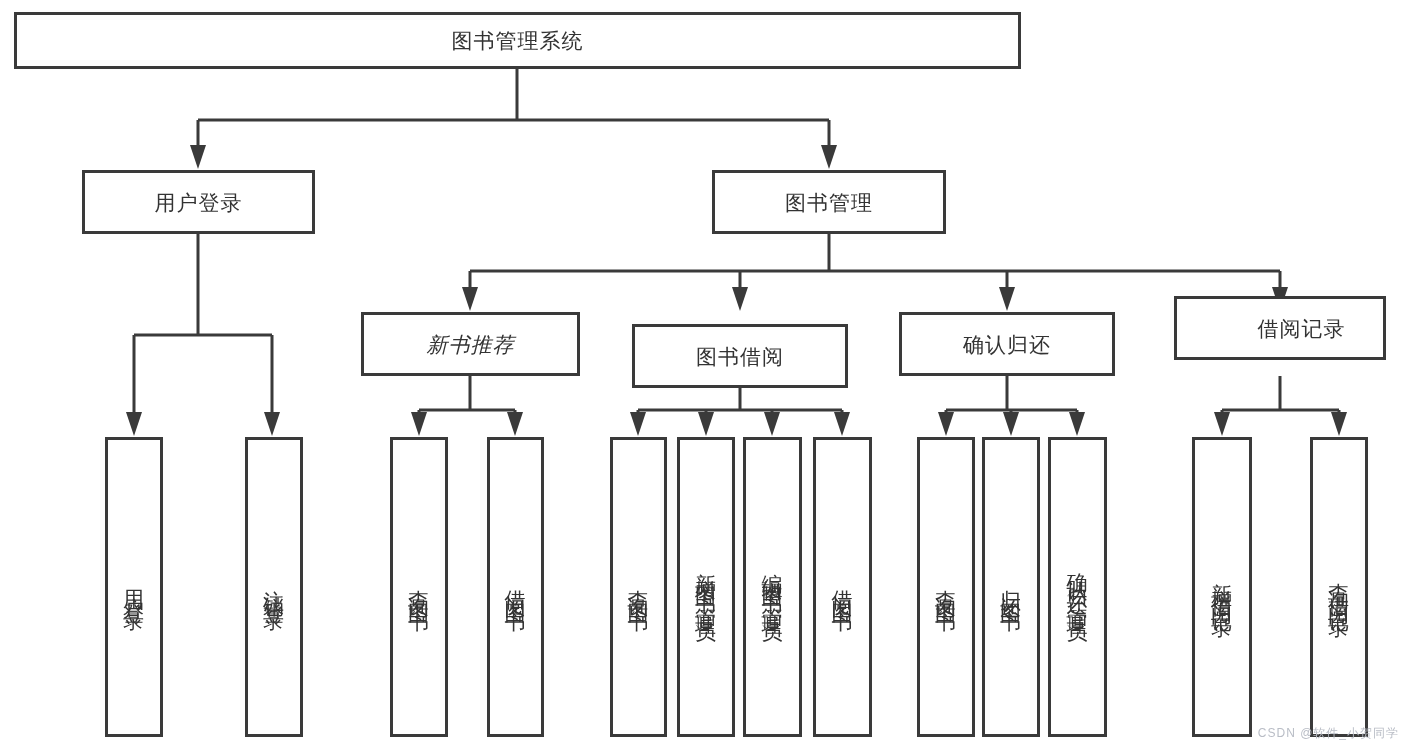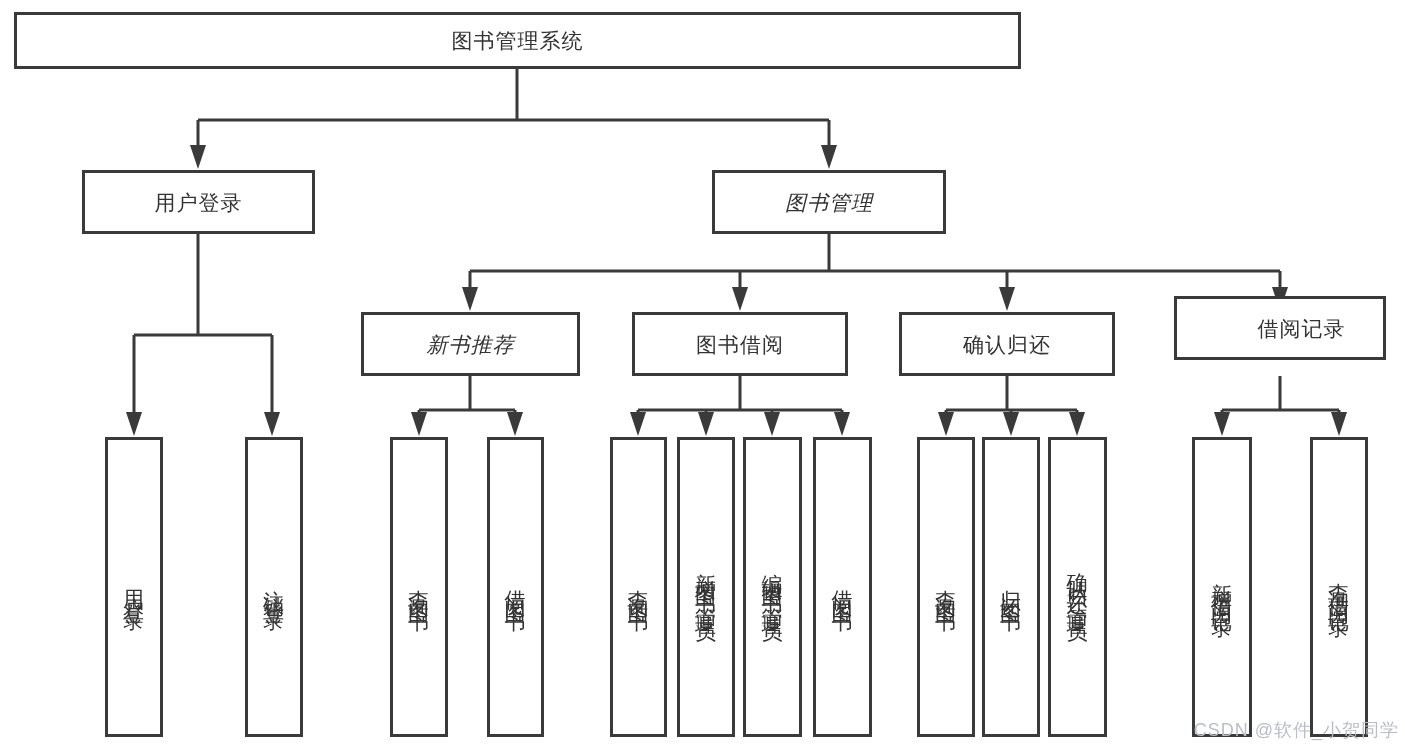--- a/index.html
+++ b/index.html
@@ -40,21 +40,21 @@
   }
   .node.vertical {
     writing-mode: vertical-rl;
     letter-spacing: 7px;
     font-size: 21px;
   }
   .watermark {
     position: absolute;
     right: 6px;
     bottom: 5px;
-    font-size: 18px;
+    font-size: 12px;
     letter-spacing: 1px;
     color: #b9bdc6;
     z-index: 5;
     white-space: nowrap;
   }
 </style>
 </head>
 <body>
 
 <div class="canvas">
@@ -118,24 +118,24 @@
     </g>
     <g fill="#3a3a3a" stroke="none">
       <polygon points="1214,412 1230,412 1222,436"></polygon>
       <polygon points="1331,412 1347,412 1339,436"></polygon>
     </g>
   </svg>
 
   <div class="node" style="left:14px; top:12px; width:1007px; height:57px;">图书管理系统</div>
 
   <div class="node" style="left:82px; top:170px; width:233px; height:64px;">用户登录</div>
-  <div class="node" style="left:712px; top:170px; width:234px; height:64px;font-style:italic;">图书管理</div>
+  <div class="node" style="left:712px; top:170px; width:234px; height:64px;">图书管理</div>
 
   <div class="node" style="left:361px; top:312px; width:219px; height:64px;font-style:italic;">新书推荐</div>
-  <div class="node" style="left:632px; top:312px; width:216px; height:64px;">图书借阅</div>
+  <div class="node" style="left:632px; top:324px; width:216px; height:64px;">图书借阅</div>
   <div class="node" style="left:899px; top:312px; width:216px; height:64px;">确认归还</div>
   <div class="node" style="left:1174px; top:296px; width:212px; height:64px;padding-left:43px;">借阅记录</div>
 
   <div class="node vertical" style="left:105px; top:437px; width:58px; height:300px;">用户登录</div>
   <div class="node vertical" style="left:245px; top:437px; width:58px; height:300px;">注销登录</div>
 
   <div class="node vertical" style="left:390px; top:437px; width:58px; height:300px;">查询图书</div>
   <div class="node vertical" style="left:487px; top:437px; width:57px; height:300px;">借阅图书</div>
 
   <div class="node vertical" style="left:610px; top:437px; width:57px; height:300px;">查询图书</div>

